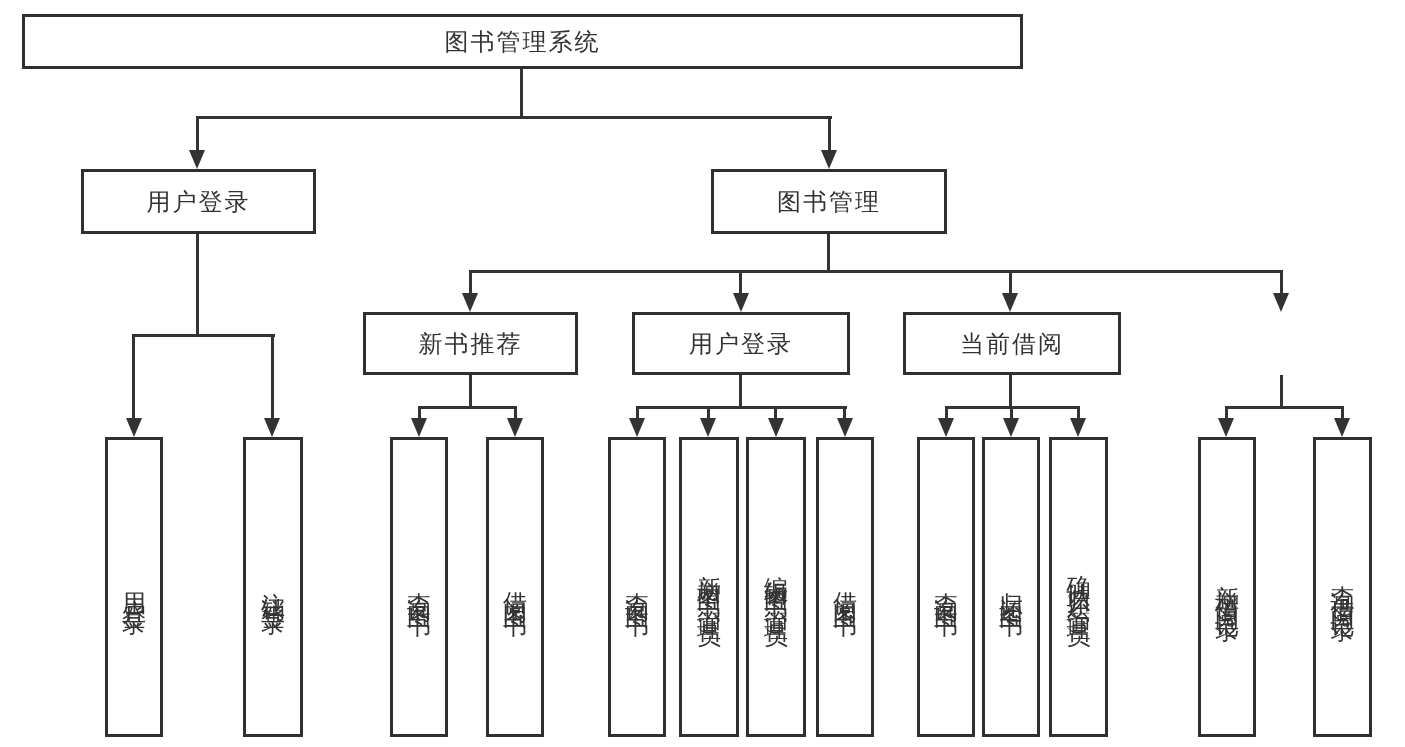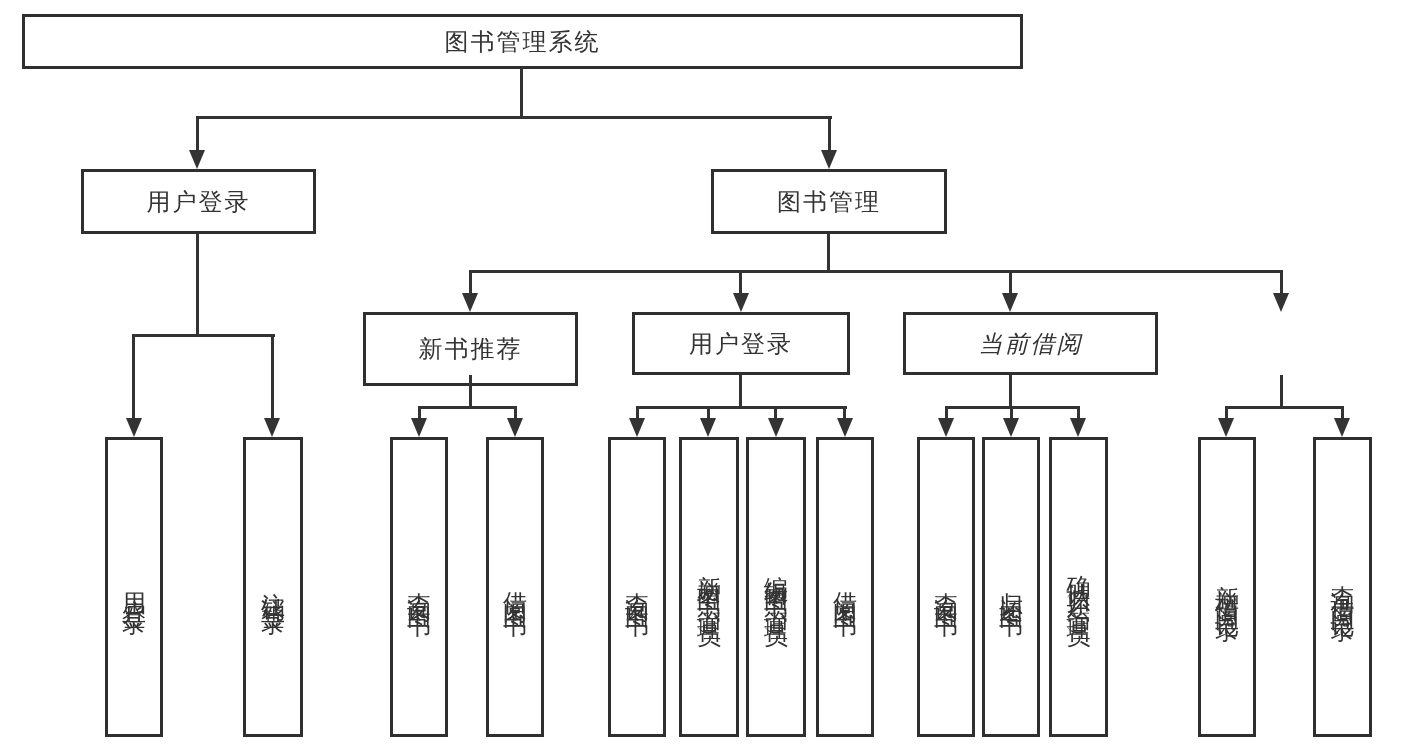--- a/index.html
+++ b/index.html
@@ -53,23 +53,23 @@
 </head>
 <body>
 
 <div class="canvas">
 
   <div class="box hbx" style="left:22px;top:14px;width:1001px;height:55px;">图书管理系统</div>
 
   <div class="box hbx" style="left:81px;top:169px;width:235px;height:65px;">用户登录</div>
   <div class="box hbx" style="left:711px;top:169px;width:236px;height:65px;">图书管理</div>
 
-  <div class="box hbx" style="left:363px;top:312px;width:215px;height:74px;">新书推荐</div>
+  <div class="box hbx" style="left:363px;top:312px;width:215px;height:63px;">新书推荐</div>
   <div class="box hbx" style="left:632px;top:312px;width:218px;height:63px;">用户登录</div>
-  <div class="box hbx" style="left:903px;top:312px;width:255px;height:63px;font-style:italic;">当前借阅</div>
+  <div class="box hbx" style="left:903px;top:312px;width:218px;height:63px;">当前借阅</div>
 
   <div class="box vbx" style="left:105px;top:437px;width:58px;height:300px;">
     <span class="vt">用户登录</span>
   </div>
   <div class="box vbx" style="left:243px;top:437px;width:60px;height:300px;">
     <span class="vt">注销登录</span>
   </div>
 
   <div class="box vbx" style="left:390px;top:437px;width:58px;height:300px;">
     <span class="vt">查询图书</span>

